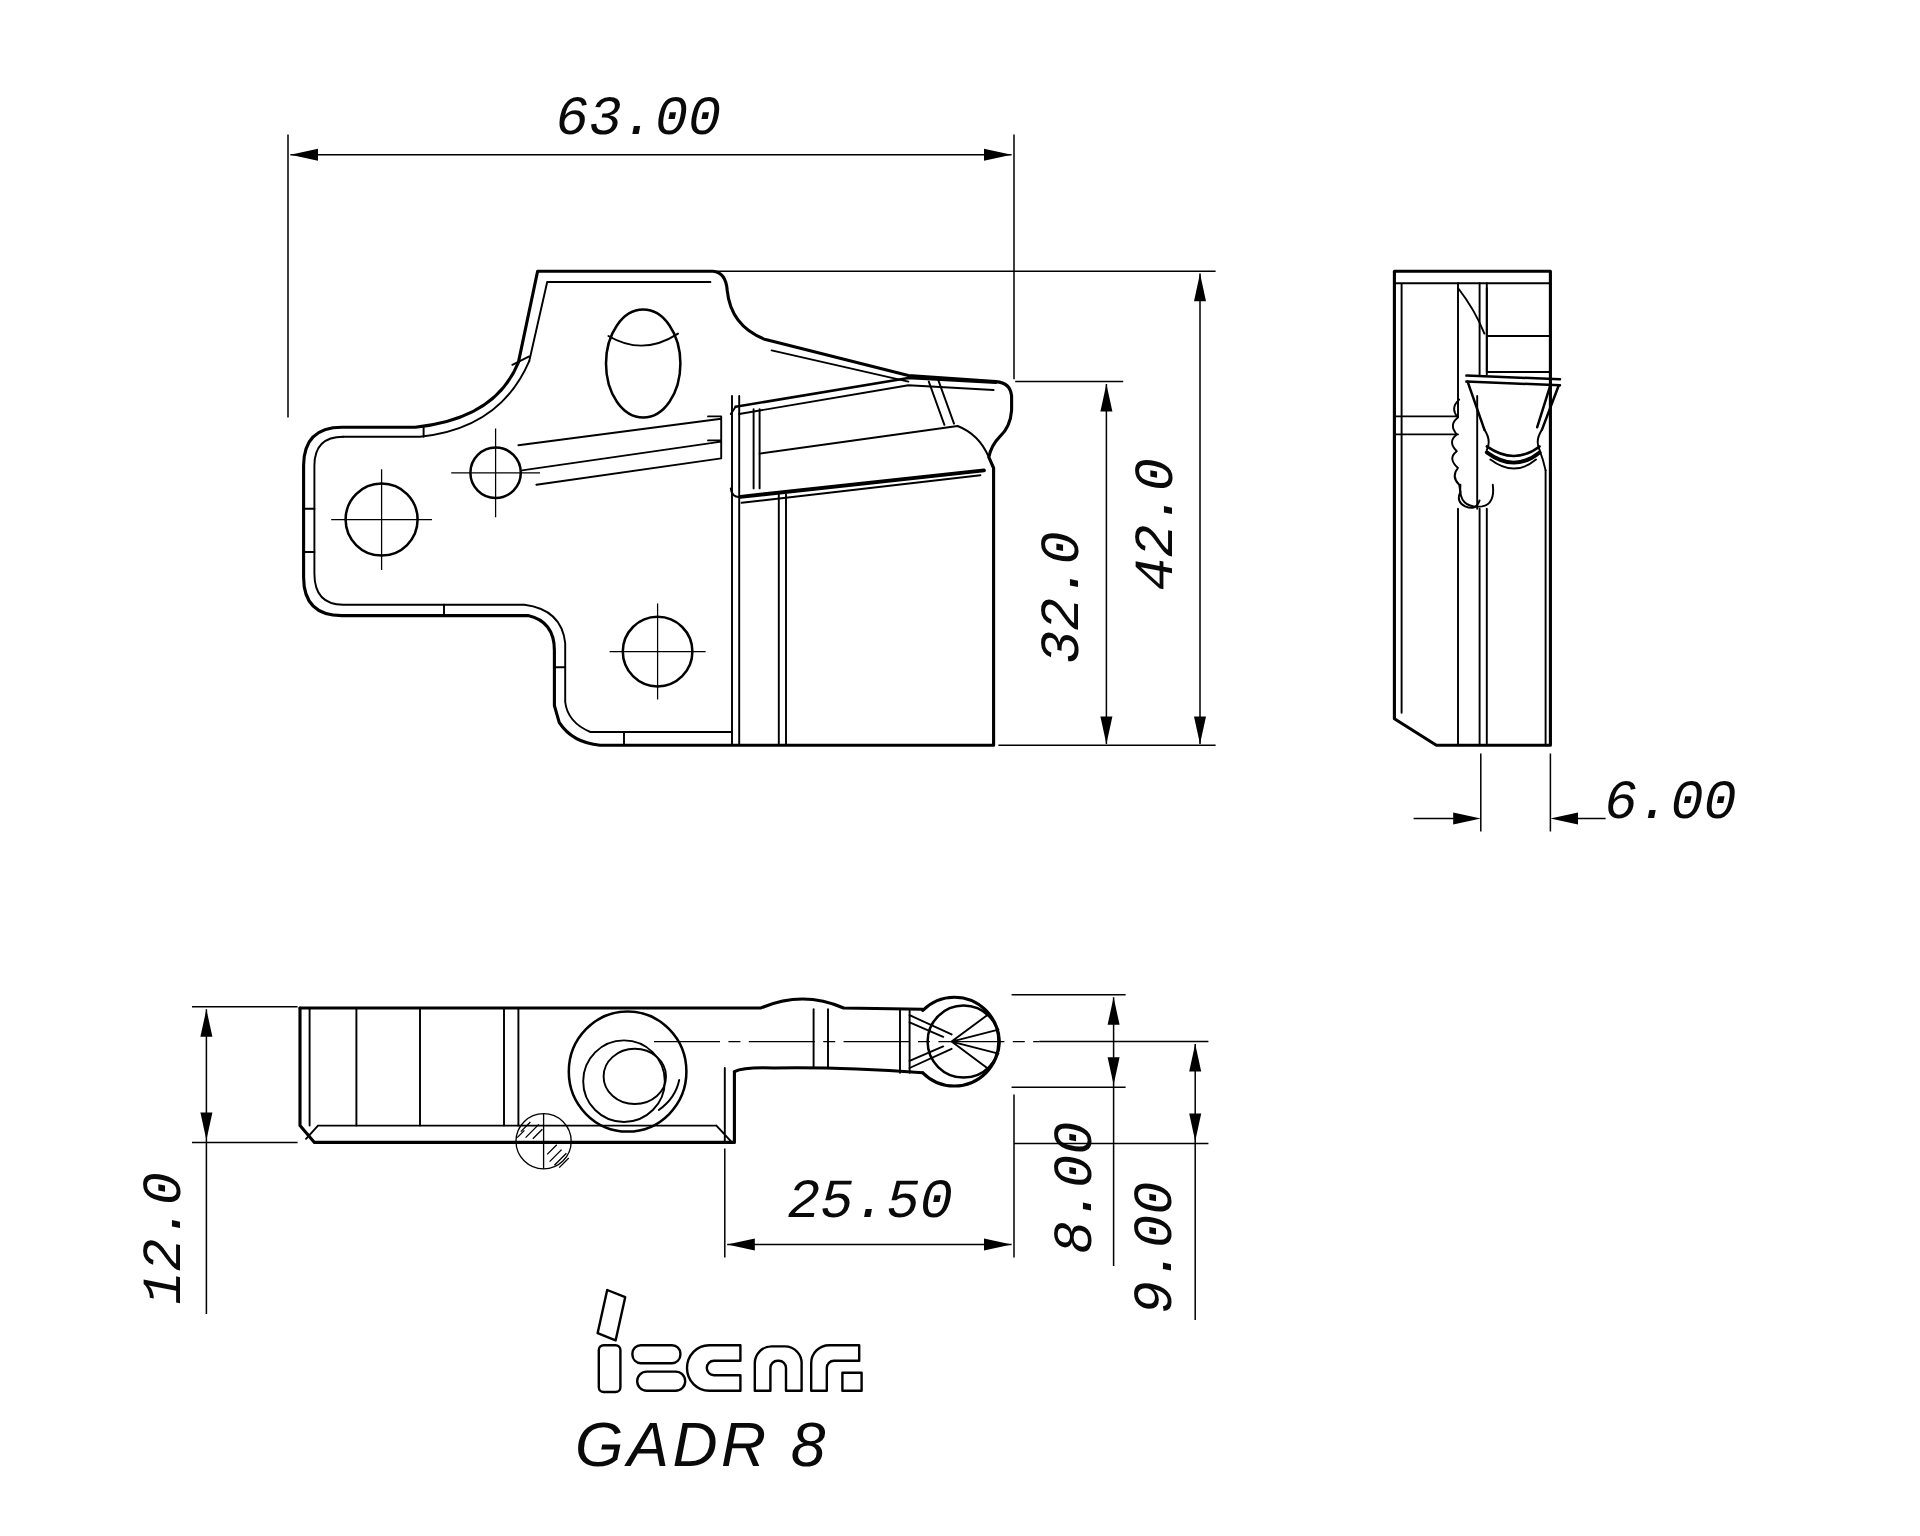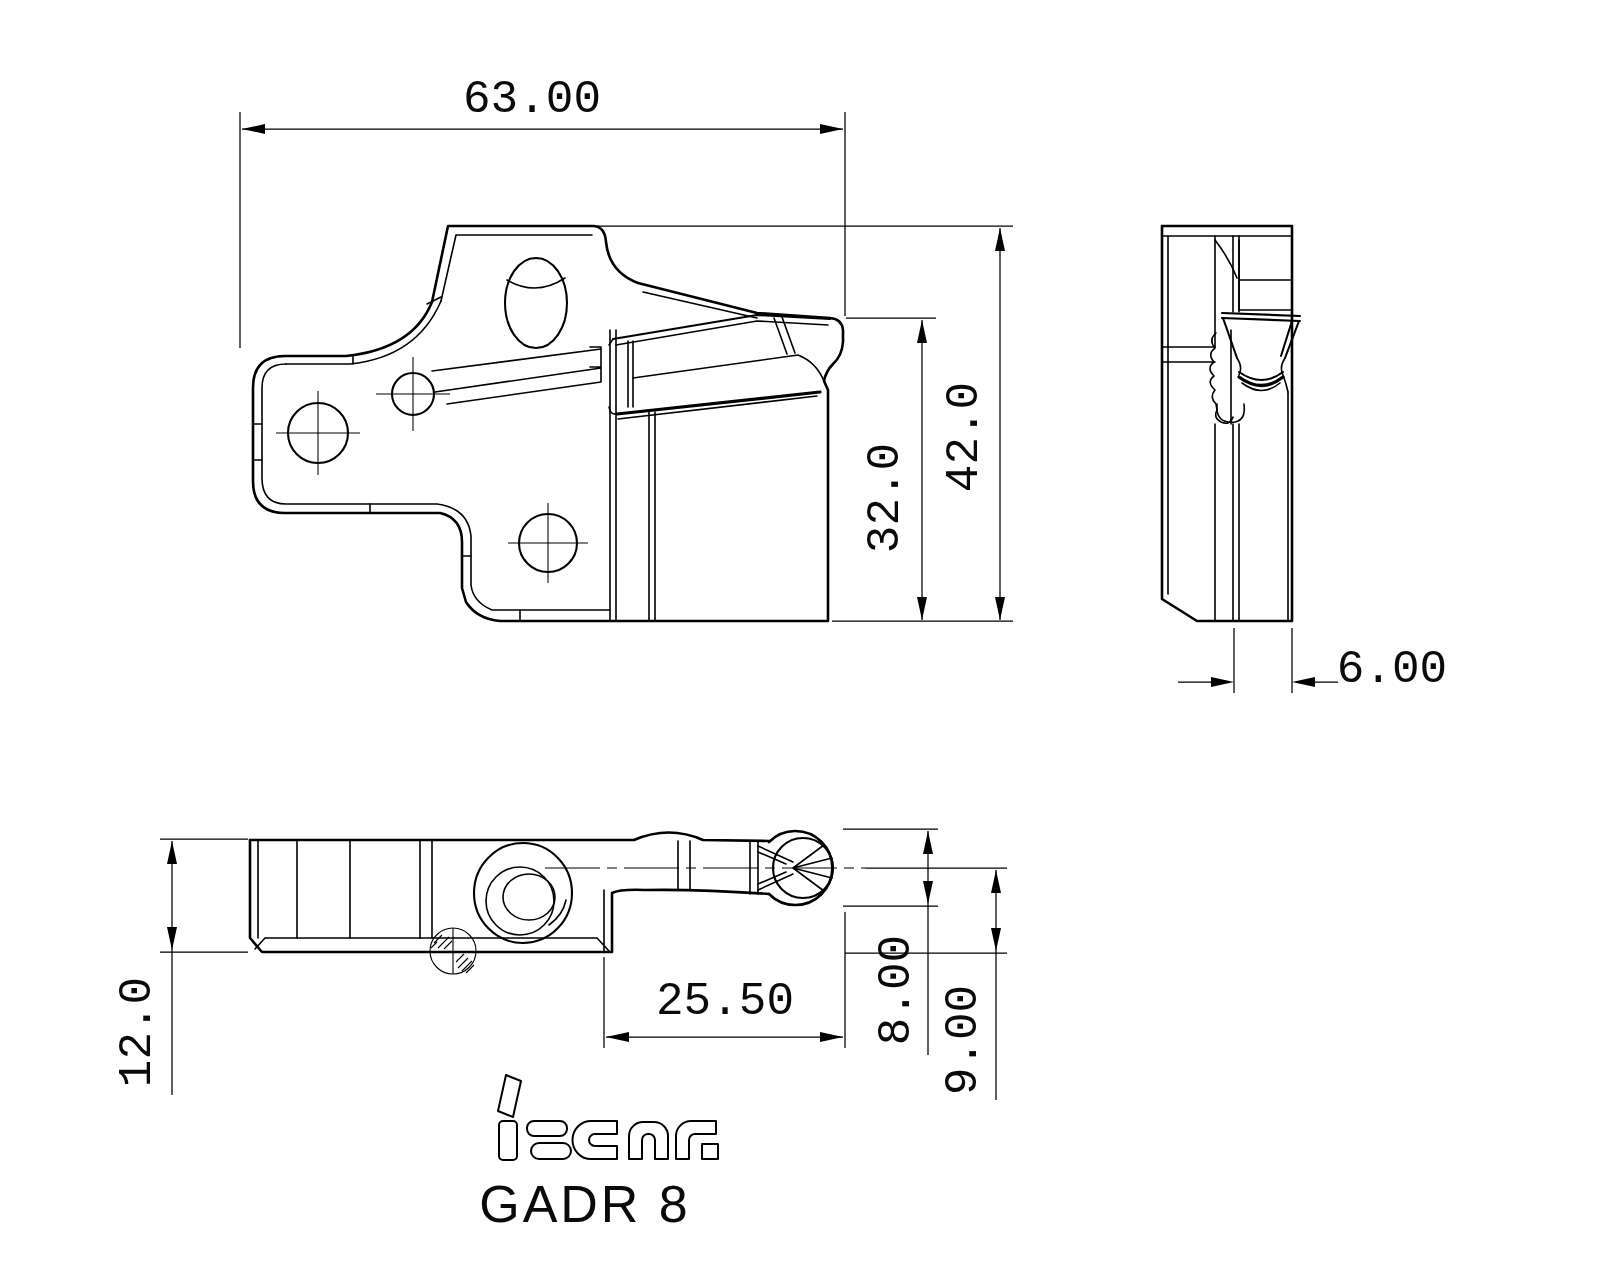--- a/index.html
+++ b/index.html
@@ -1,17 +1,17 @@
 <!DOCTYPE html>
 <html><head>
 <meta charset="utf-8">
 <style>
   html,body{margin:0;padding:0;background:#fff;}
   .canvas{position:relative;width:1600px;height:1280px;background:#fff;overflow:hidden;
-          font-family:"Liberation Sans",sans-serif;}
+          font-family:"Liberation Sans",sans-serif;font-style:italic;}
   svg{display:block}
   
   .outline{fill:none;stroke:#000;stroke-width:2.6;stroke-linejoin:round;stroke-linecap:round}
   .med{fill:none;stroke:#000;stroke-width:2.1;stroke-linejoin:round;stroke-linecap:round}
   .thin{fill:none;stroke:#000;stroke-width:1.6;stroke-linejoin:round;stroke-linecap:round}
   .band{fill:none;stroke:#000;stroke-width:3.2;stroke-linecap:round}
   .dim{fill:none;stroke:#000;stroke-width:1.25}
   .cl{fill:none;stroke:#000;stroke-width:1.05}
   .hatch{fill:none;stroke:#000;stroke-width:1.1}
   .arr{fill:#000;stroke:none}

